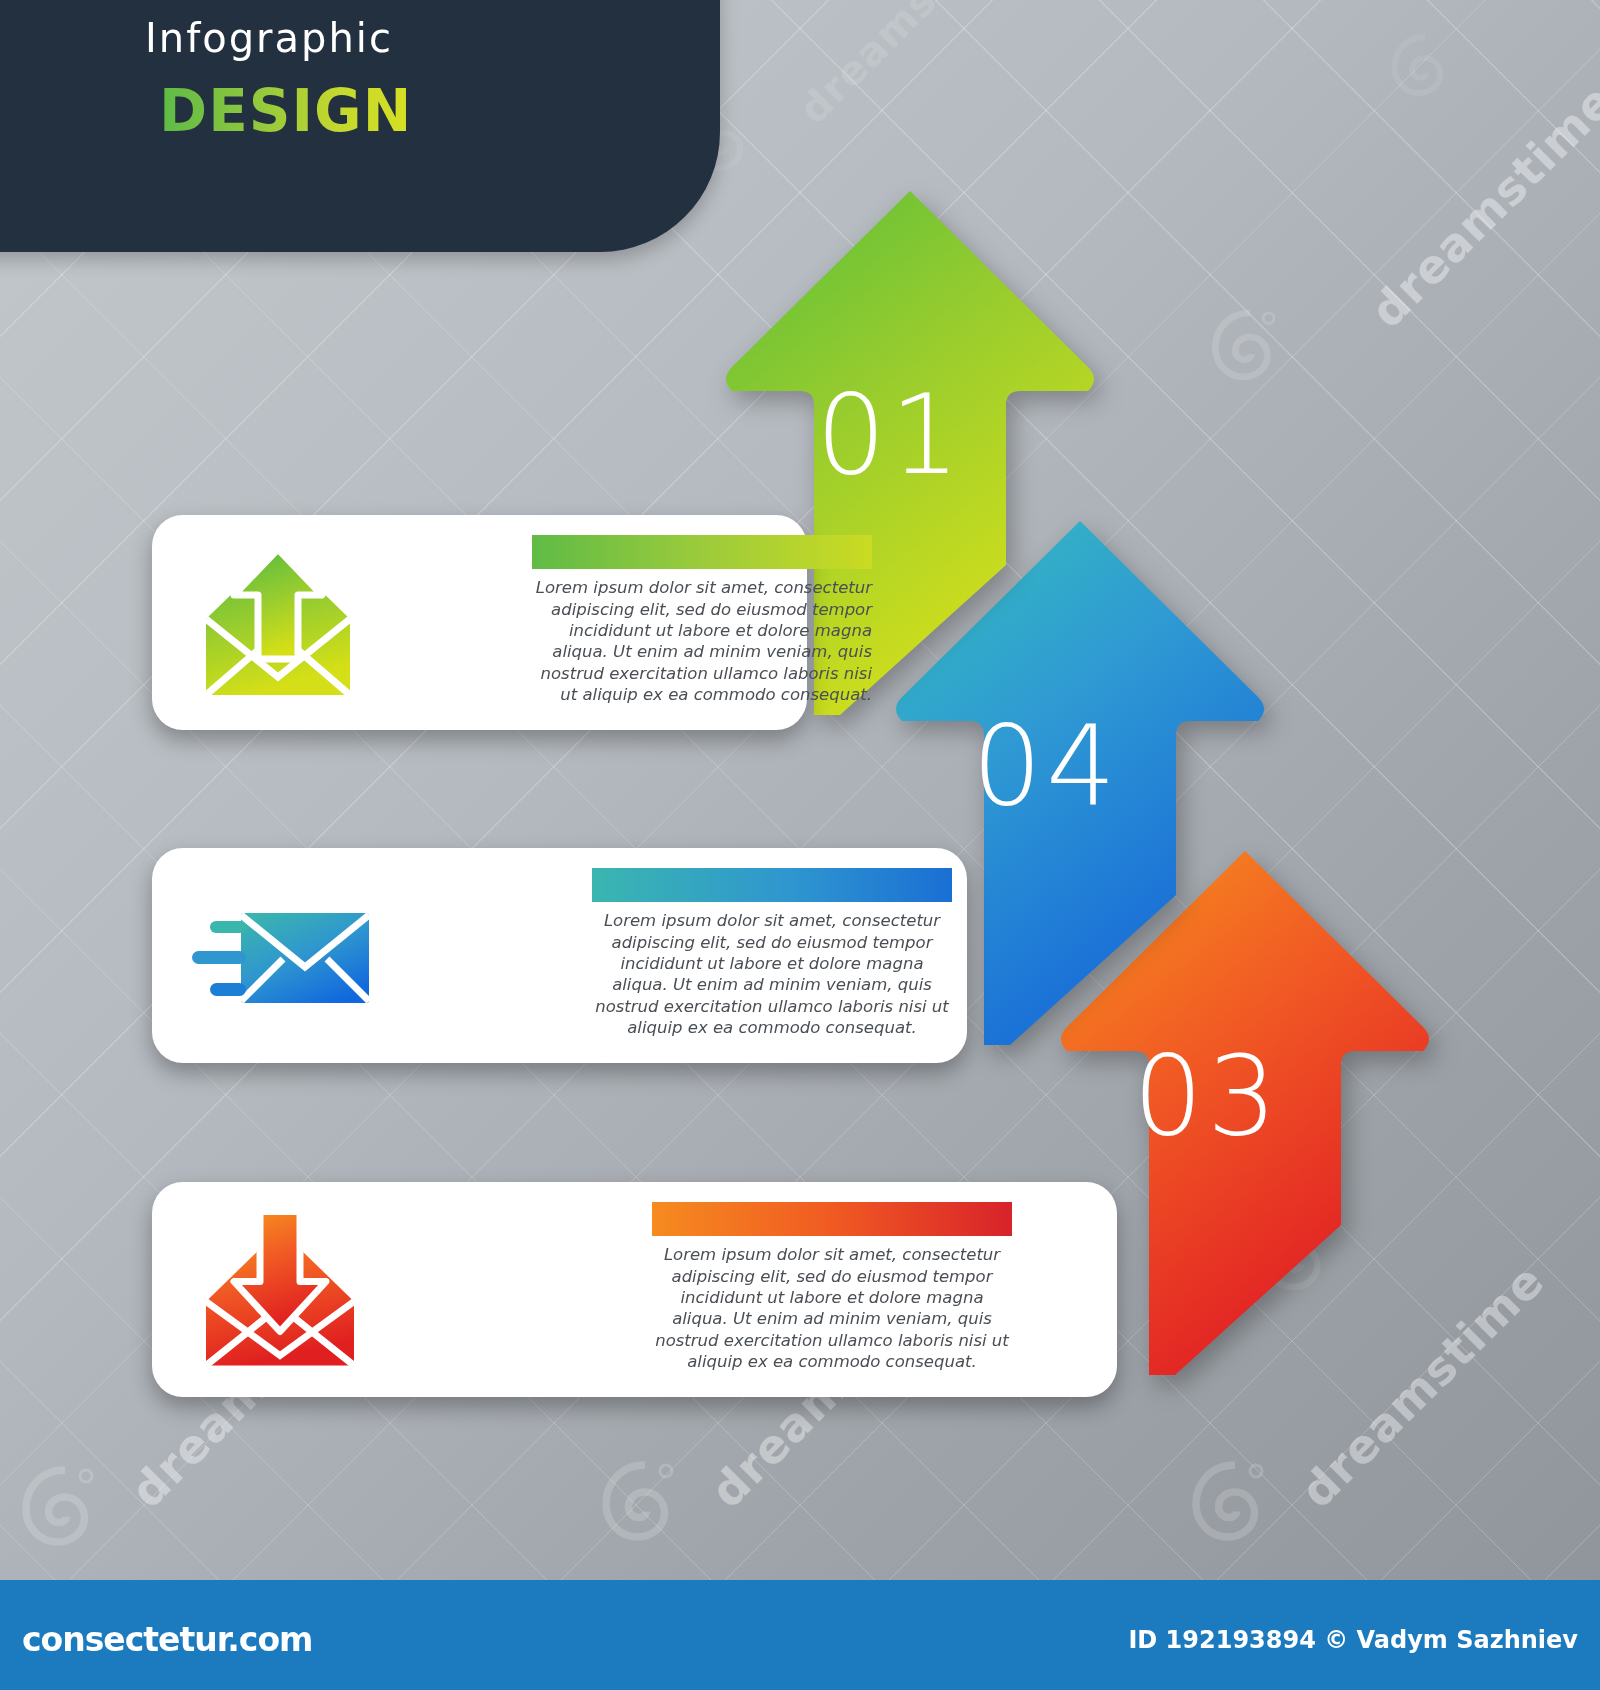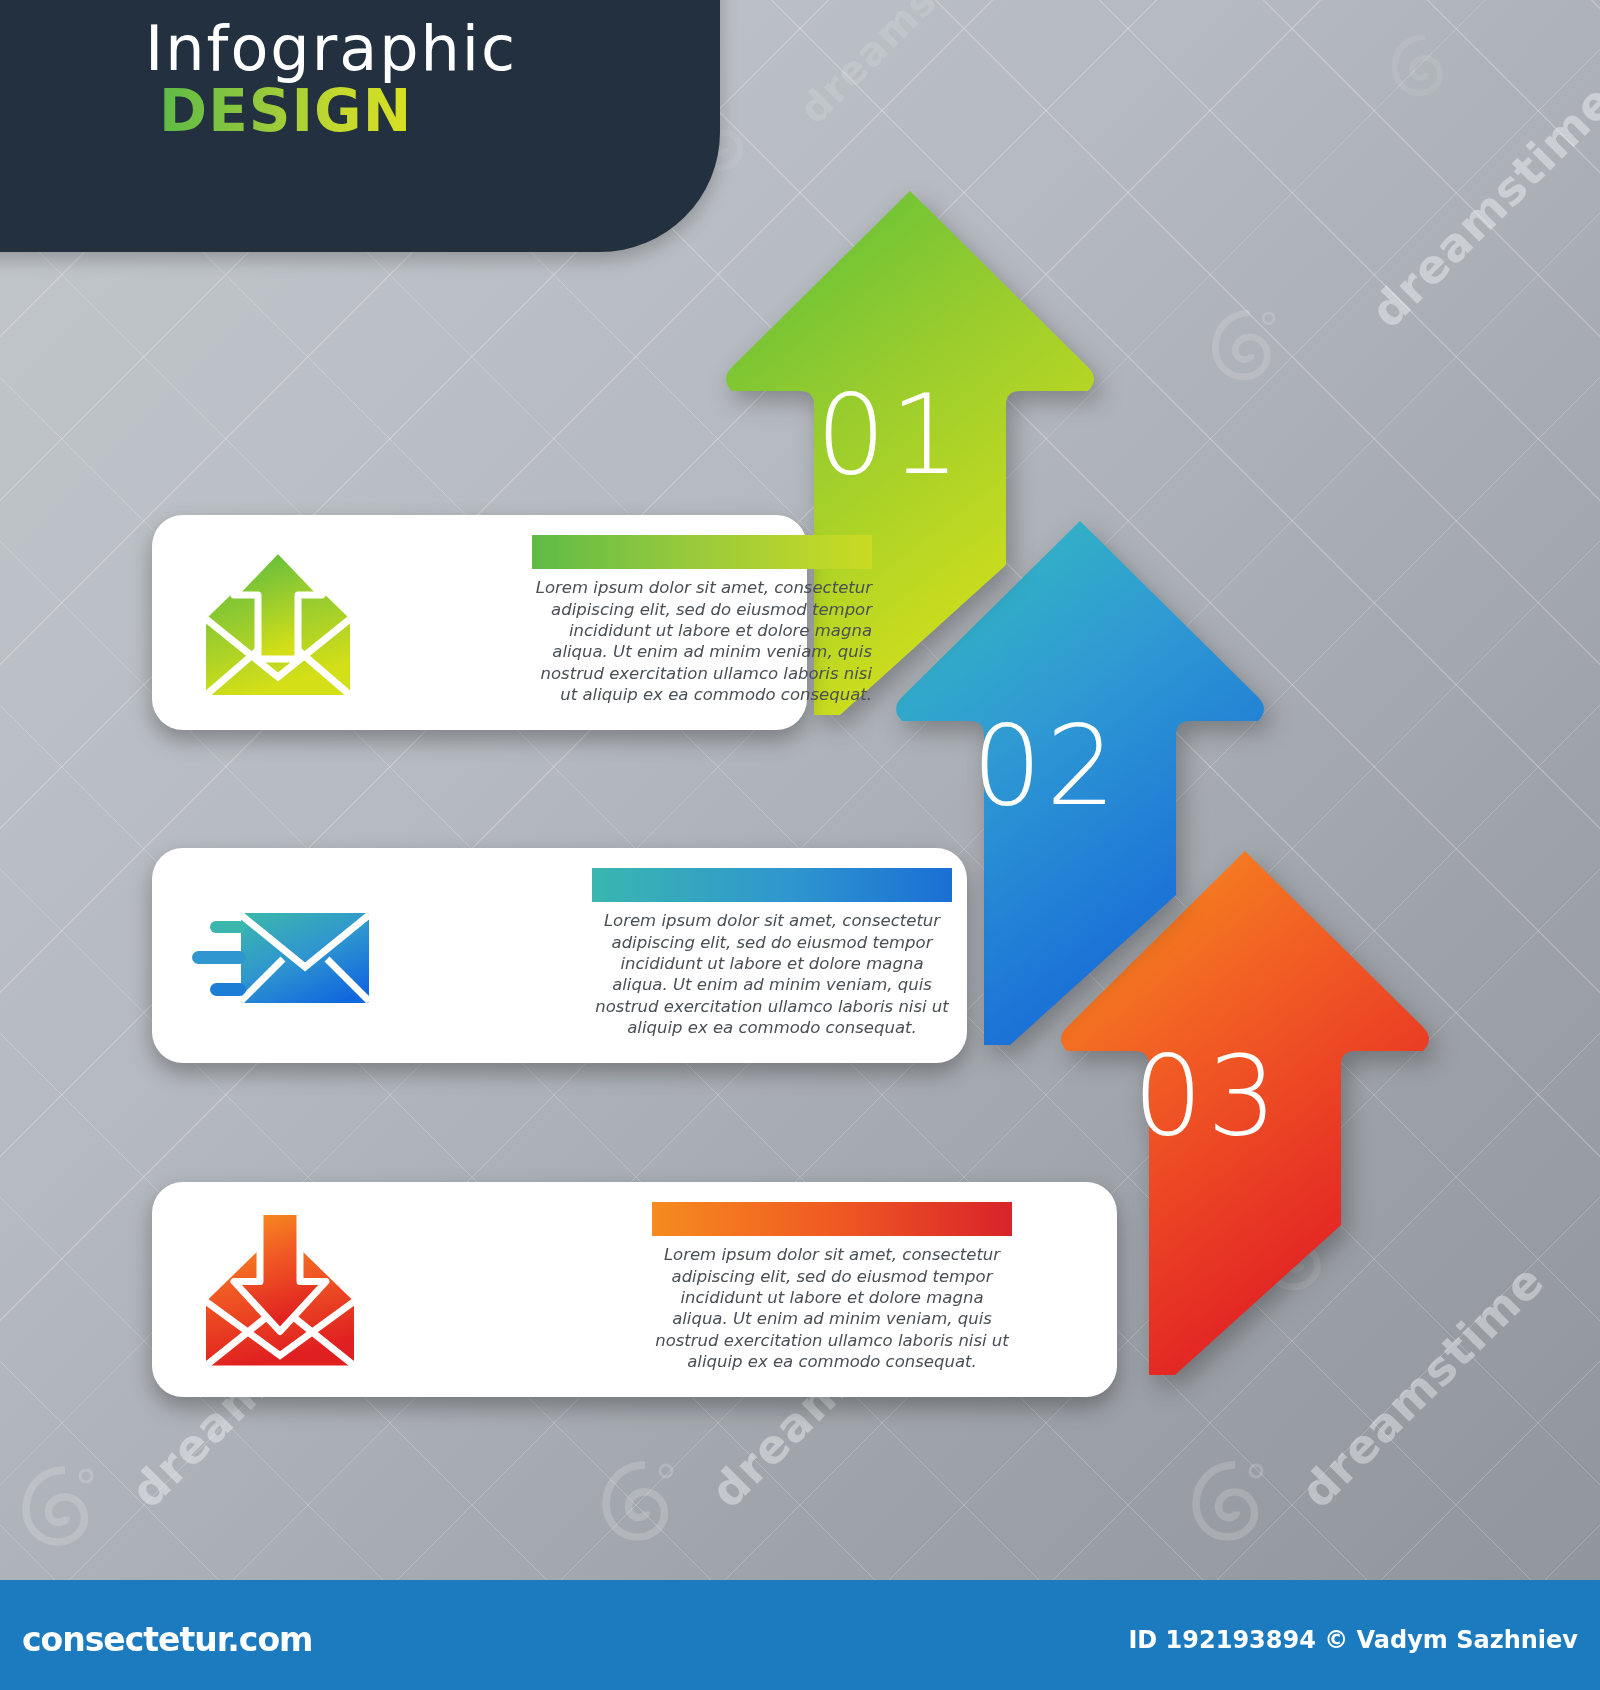--- a/index.html
+++ b/index.html
@@ -35,21 +35,21 @@
   
   .header{
     position:absolute;left:-30px;top:-30px;width:750px;height:282px;
     background:#22303f;
     border-bottom-right-radius:120px;
     box-shadow:0 8px 18px rgba(0,0,0,.22);
     z-index:6;
   }
   .header .h1{
     position:absolute;left:175px;top:48px;
-    color:#ffffff;font-size:62px;font-weight:400;
+    color:#ffffff;font-size:40px;font-weight:400;
     font-family:"DejaVu Sans", sans-serif;
     letter-spacing:2px;line-height:1;
   }
   .header .h2{
     position:absolute;left:189px;top:112px;
     font-size:58px;font-weight:900;line-height:1;
     letter-spacing:1px;
     background:linear-gradient(90deg,#5dbb46 0%, #8cc63f 35%, #c4d82e 70%, #d7e021 100%);
     -webkit-background-clip:text;background-clip:text;color:transparent;
     font-family:"DejaVu Sans", sans-serif;
@@ -195,21 +195,21 @@
     <svg width="380" height="530" viewBox="0 0 380 530">
       <defs>
         <linearGradient id="g2" x1="0" y1="0" x2="0.55" y2="1">
           <stop offset="0" stop-color="#35c0bd"></stop>
           <stop offset="0.45" stop-color="#2f9ad3"></stop>
           <stop offset="1" stop-color="#1668d8"></stop>
         </linearGradient>
       </defs>
       <path d="M190 6 L368 182 Q380 194 368 206 L300 206 Q286 206 286 220 L286 380 L120 530 L94 530 L94 220 Q94 206 80 206 L12 206 Q0 194 12 182 Z" fill="url(#g2)"></path>
     </svg>
-    <div class="num">02</div>
+    <div class="num">04</div>
   </div>
 
   <div class="arrow" id="arrow1">
     <svg width="380" height="530" viewBox="0 0 380 530">
       <defs>
         <linearGradient id="g1" x1="0" y1="0" x2="0.55" y2="1">
           <stop offset="0" stop-color="#57be3b"></stop>
           <stop offset="0.45" stop-color="#97cc2e"></stop>
           <stop offset="1" stop-color="#d6e01a"></stop>
         </linearGradient>

